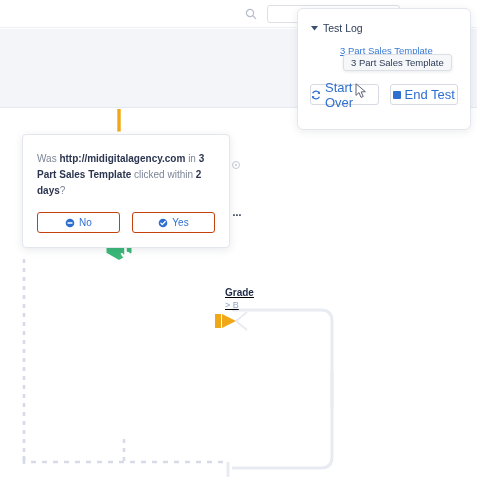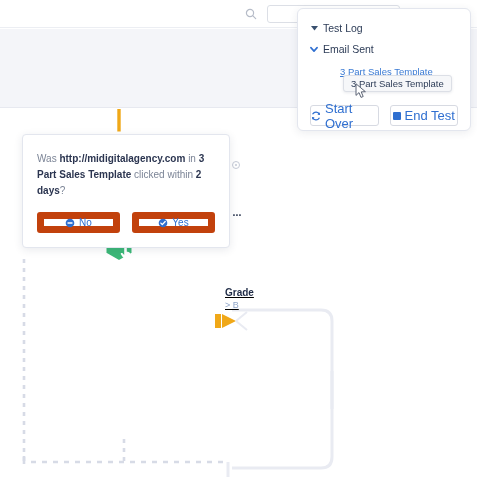--- a/index.html
+++ b/index.html
@@ -184,39 +184,39 @@
   }
   .qtext b { color: #2b3550; font-weight: bold; }
   .qbuttons {
     margin-top: 13px;
     display: flex; gap: 12px;
   }
   .qbtn {
     flex: 1 1 0;
     height: 21px;
     background: #ffffff;
-    border: 7px solid #c2410c;
+    border: 1px solid #c2410c;
     border-radius: 3px;
     display: flex; align-items: center; justify-content: center;
     gap: 4px;
     cursor: pointer;
   }
   .qbtn .lbl { font-size: 10px; color: #2f6fd0; }
   .ico-svg { display: block; }
 
   
   .testlog {
     position: absolute;
     left: 297px; top: 8px;
     width: 174px;
     background: #ffffff;
     border: 1px solid #e3e6ee;
     border-radius: 6px;
     box-shadow: 0 2px 8px rgba(40,50,80,0.09);
-    padding: 11px 12px 4px 12px;
+    padding: 11px 12px 24px 12px;
   }
   .tl-row { display: flex; align-items: center; gap: 5px; line-height: 17px; }
   .tl-caret {
     width: 8px; flex: 0 0 8px;
     display: flex; align-items: center; justify-content: center;
     color: #39506f;
   }
   .tl-title { font-size: 10.5px; color: #2d3c57; }
   .tl-item {
     font-size: 10.5px; color: #2d3c57;
@@ -423,28 +423,20 @@
     <div class="tl-row">
       <span class="tl-caret">
         <svg width="7" height="5" viewBox="0 0 7 5" class="ico-svg">
           <polygon points="0,0 7,0 3.5,4.6" fill="#39506f"></polygon>
         </svg>
       </span>
       <span class="tl-title">Test Log</span>
     </div>
 
 
-    <div class="tl-row" style="margin-top:4px;">
-      <span class="tl-caret">
-        <svg width="9" height="7" viewBox="0 0 9 7" class="ico-svg">
-          <path d="M1 1.4 L4.5 5.3 L8 1.4" fill="none" stroke="#2f6fd0" stroke-width="1.8" stroke-linecap="round" stroke-linejoin="round"></path>
-        </svg>
-      </span>
-      <span class="tl-title">Email Sent</span>
-    </div>
 
     <div class="tl-sub" style="margin-top:3px; height:30px;">
       <span class="tl-link">3 Part Sales Template</span>
       <div class="tooltip">3 Part Sales Template</div>
     </div>
 
 
     <div class="tl-actions">
       <div class="tl-btn">
         <span>

